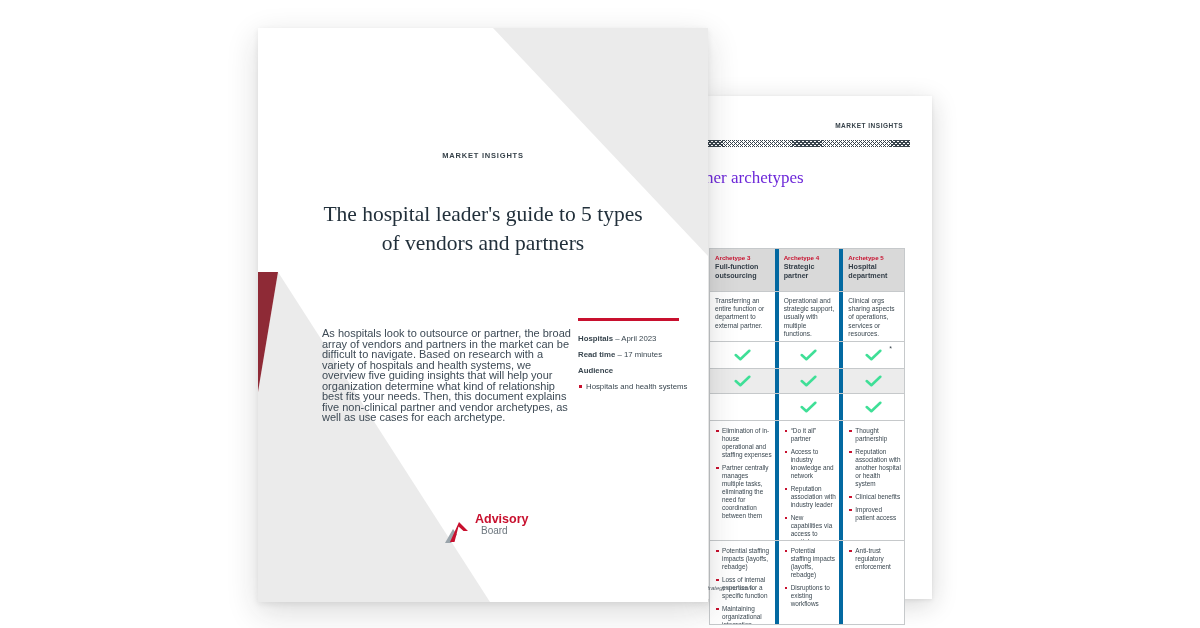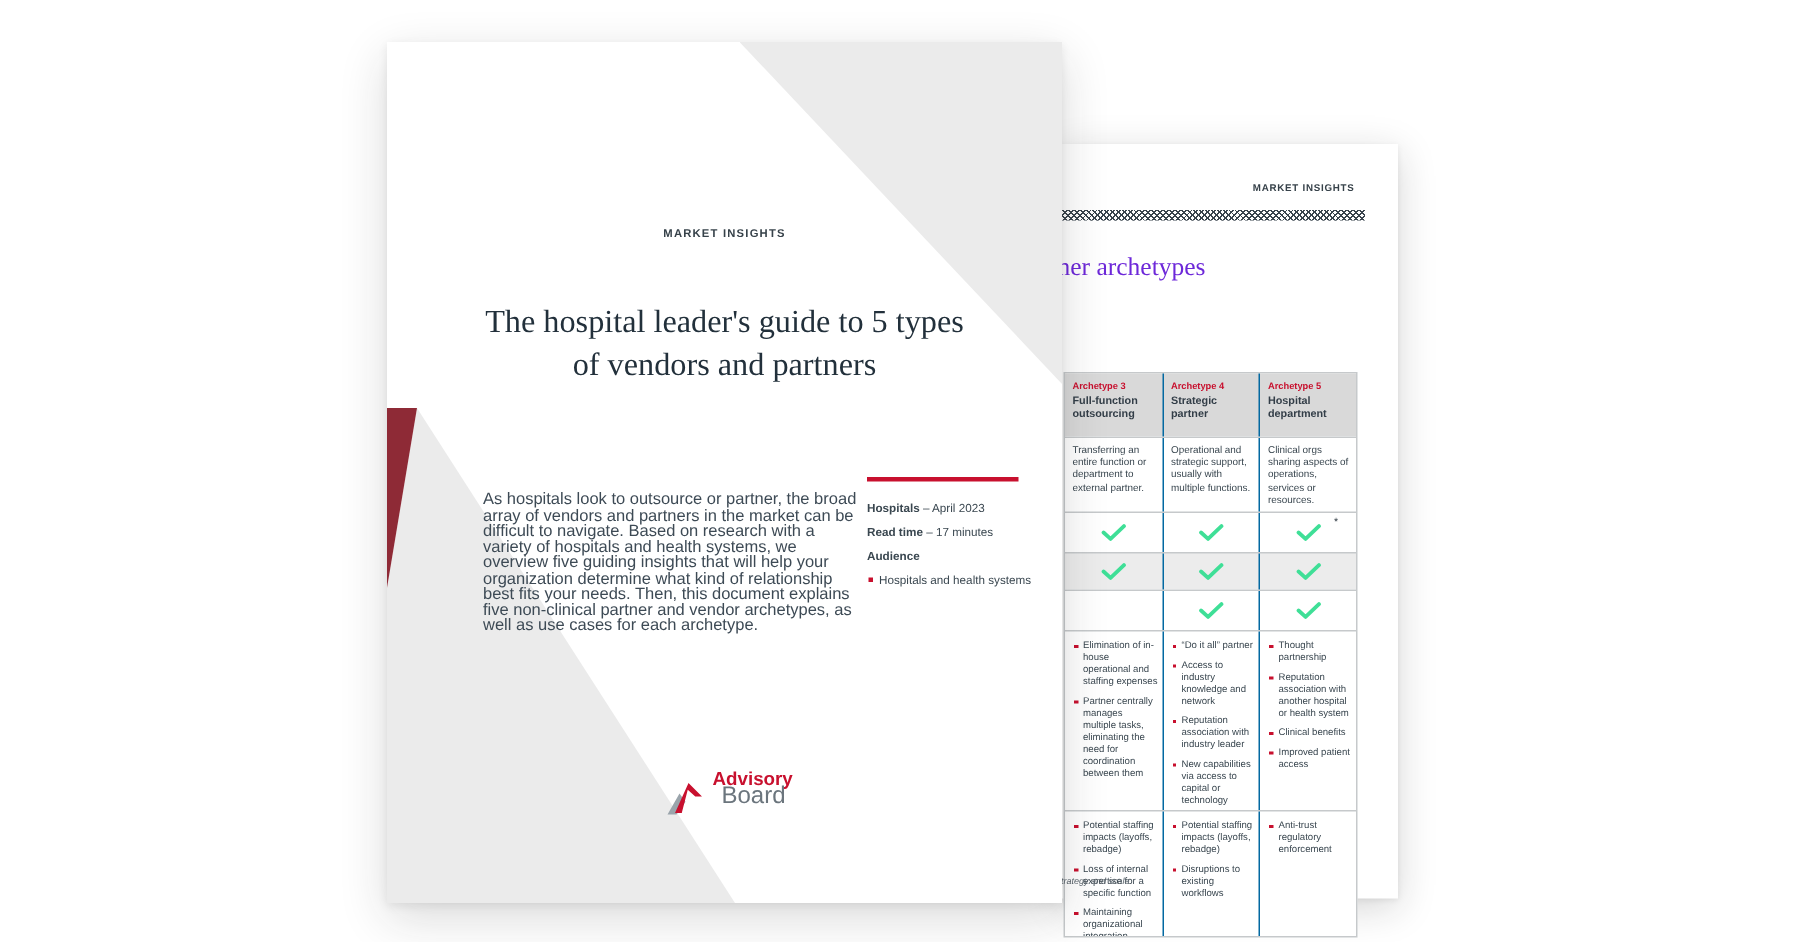--- a/index.html
+++ b/index.html
@@ -16,21 +16,21 @@
   .hatch { position:absolute; top:44px; left:-8px; width:211px; height:7px;
            background:
              repeating-linear-gradient(45deg, #39444d 0 .9px, transparent .9px 2.8px),
              repeating-linear-gradient(135deg, #39444d 0 .9px, transparent .9px 2.8px); }
   .bp-heading { position:absolute; top:72px; left:-2px; font-family:"Liberation Serif", serif;
                 font-size:17px; color:#6d28d9; white-space:nowrap; }
   .bp-table { position:absolute; top:111px; left:2px; width:196px;
               border:1px solid #c6c9cb; background:#fff;margin-top:41px; }
   .trow { display:grid; grid-template-columns:1fr 1fr 1fr; border-top:1px solid #c6c9cb; }
   .trow:first-child { border-top:none; }
-  .tcell { border-left:1px solid #0369a1; overflow:hidden; }
+  .tcell { border-left:4px solid #0369a1; overflow:hidden; }
   .tcell:first-child { border-left:none; }
   .row-head { height:42px; background:#d9d9d9; }
   .row-head .tcell { padding:5px 4px 3px 5px; }
   .arch-label { font-size:6.2px; font-weight:bold; color:#c8102e; margin-bottom:2px; }
   .arch-name  { font-size:7.2px; line-height:8.6px; font-weight:bold; color:#333e48; }
   .row-desc { height:50px; background:#fff; }
   .row-desc .tcell { padding:5px 4px 0 5px; font-size:6.6px; line-height:8.2px; color:#3a4750; }
   .row-check { background:#fff; }
   .row-check .tcell { display:flex; align-items:center; justify-content:center; position:relative; }
   .row-check.h27 { height:27px; } .row-check.h25 { height:25px; }
@@ -68,21 +68,21 @@
   .meta-rule { width:101px; height:2.5px; background:#c8102e; margin-bottom:13px; }
   .fp-meta p { font-size:7.8px; line-height:9px; color:#3a4750; margin-bottom:7px; }
   .fp-meta .lbl { font-weight:bold; }
   .meta-list { list-style:none; }
   .meta-list li { position:relative; padding-left:8px; font-size:7.8px; color:#3a4750; }
   .meta-list li::before { content:""; position:absolute; left:1px; top:3px; width:3px; height:3px;
                           background:#c8102e; }
   .fp-logo { position:absolute; top:486px; left:186px; display:flex; align-items:flex-start; }
   .logo-mark { width:27px; height:27px; margin-right:4px; margin-top:3px; }
   .logo-text .l1 { font-size:12.5px; font-weight:bold; color:#c8102e; line-height:11px; }
-  .logo-text .l2 { font-size:16px; color:#6b757d; line-height:11px; margin-left:6px; }
+  .logo-text .l2 { font-size:10px; color:#6b757d; line-height:11px; margin-left:6px; }
 </style>
 </head>
 <body>
 
 <div class="stage">
 
   <div class="back-page">
     <div class="bp-eyebrow">MARKET INSIGHTS</div>
     <div class="hatch"></div>
     <div class="bp-heading">ner archetypes</div>

